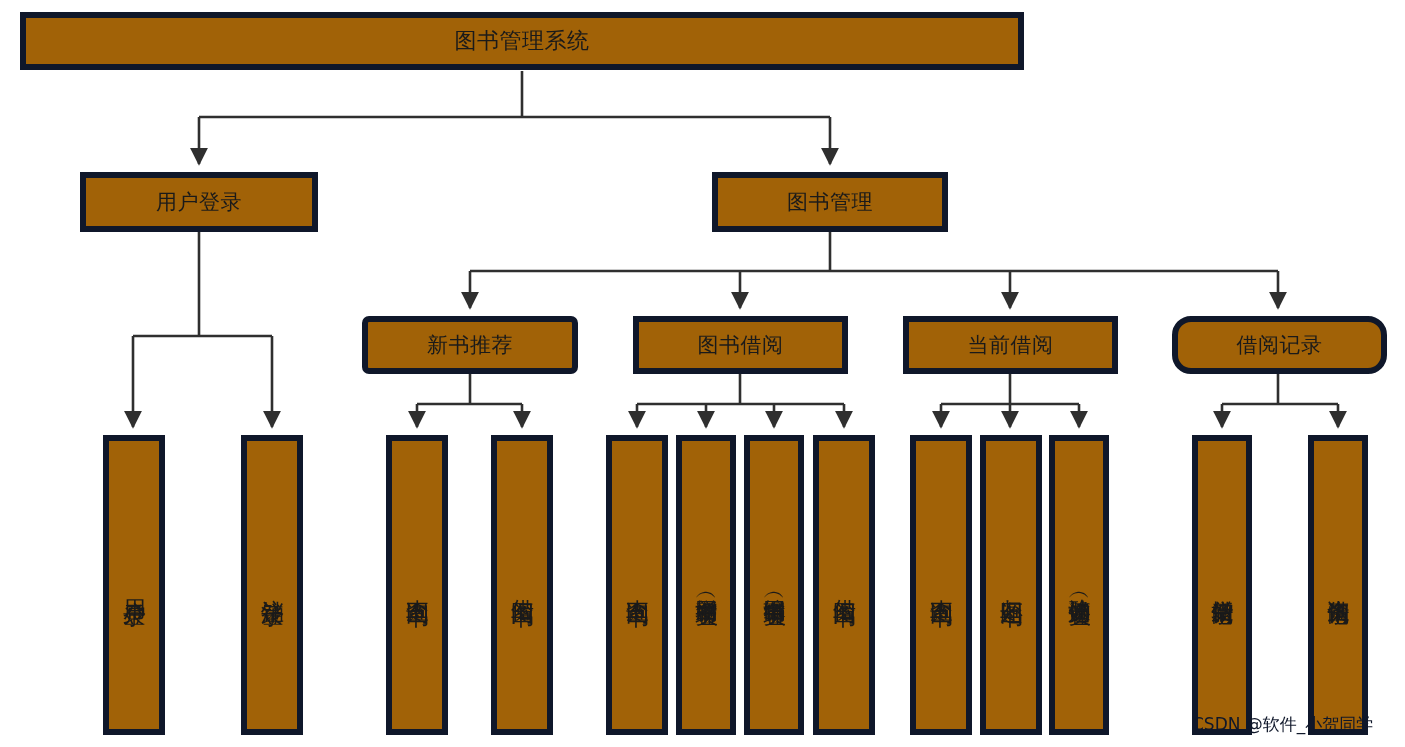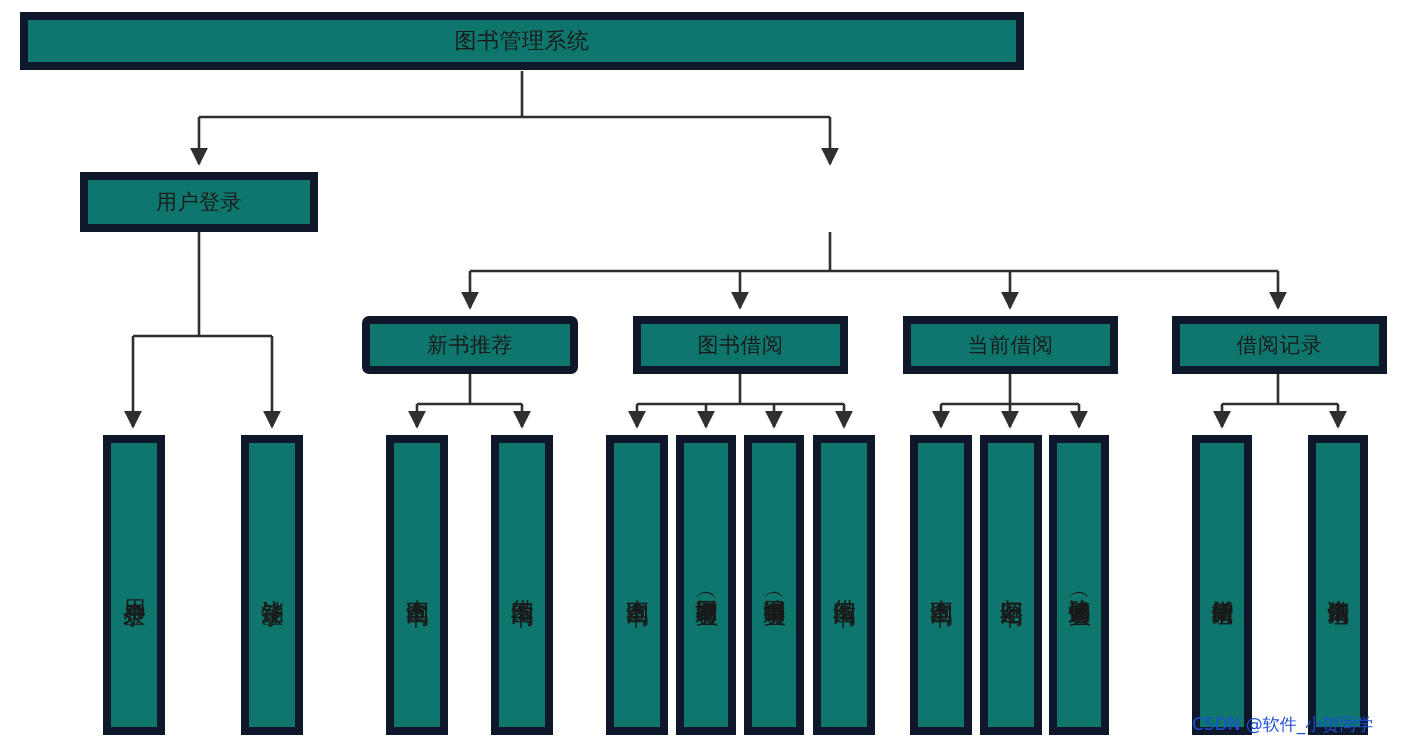--- a/index.html
+++ b/index.html
@@ -21,22 +21,22 @@
   #edges {
     position: absolute;
     left: 0;
     top: 0;
     width: 1405px;
     height: 747px;
   }
   .node {
     position: absolute;
     box-sizing: border-box;
-    background: #0f766e;
-    border: 8px solid #0f172a;
+    background: #a16207;
+    border: 6px solid #0f172a;
     display: flex;
     align-items: center;
     justify-content: center;
     color: #1a1a1a;
     z-index: 2;
   }
   .node .label {
     display: block;
     text-align: center;
     line-height: 1.18;
@@ -66,21 +66,21 @@
   }
   .node.vert.narrow .label {
     font-size: 22px;
     letter-spacing: 1px;
   }
   .watermark {
     position: absolute;
     left: 1192px;
     top: 713px;
     font-size: 17px;
-    color: #1d4ed8;
+    color: #0f172a;
     white-space: nowrap;
     z-index: 3;
     font-family: "DejaVu Sans", "Liberation Sans", sans-serif;
   }
 </style>
 </head>
 <body>
 
 <div id="canvas">
 
@@ -135,31 +135,34 @@
     </g>
   </svg>
 
   <div class="node horiz root" style="left:20px; top:12px; width:1004px; height:58px;">
     <span class="label">图书管理系统</span>
   </div>
 
   <div class="node horiz" style="left:80px; top:172px; width:238px; height:60px;">
     <span class="label">用户登录</span>
   </div>
+  <div class="node horiz" style="left:712px; top:172px; width:236px; height:60px;">
+    <span class="label">图书管理</span>
+  </div>
 
   <div class="node horiz" style="left:362px; top:316px; width:216px; height:58px;border-radius:7px;">
     <span class="label">新书推荐</span>
   </div>
   <div class="node horiz" style="left:633px; top:316px; width:215px; height:58px;align-items:center;">
     <span class="label">图书借阅</span>
   </div>
   <div class="node horiz" style="left:903px; top:316px; width:215px; height:58px;">
     <span class="label">当前借阅</span>
   </div>
-  <div class="node horiz" style="left:1172px; top:316px; width:215px; height:58px;">
+  <div class="node horiz" style="left:1172px; top:316px; width:215px; height:58px;border-radius:19px;">
     <span class="label">借阅记录</span>
   </div>
 
   <div class="node vert" style="left:103px; top:435px; width:62px; height:300px;">
     <span class="label">用户登录</span>
   </div>
   <div class="node vert" style="left:241px; top:435px; width:62px; height:300px;">
     <span class="label">注销登录</span>
   </div>
 

